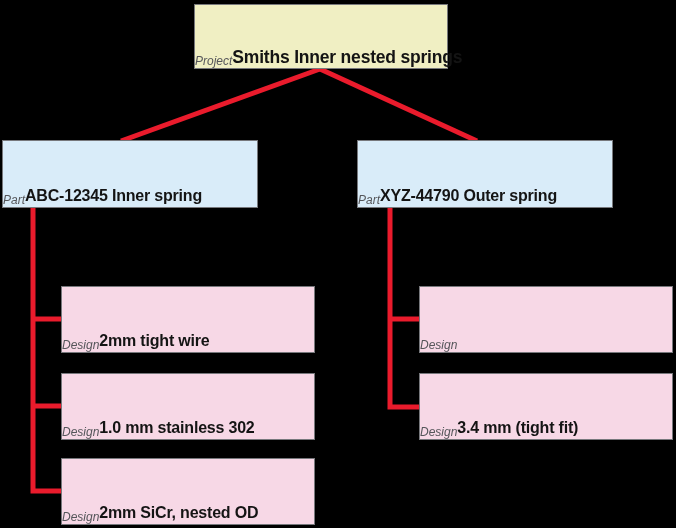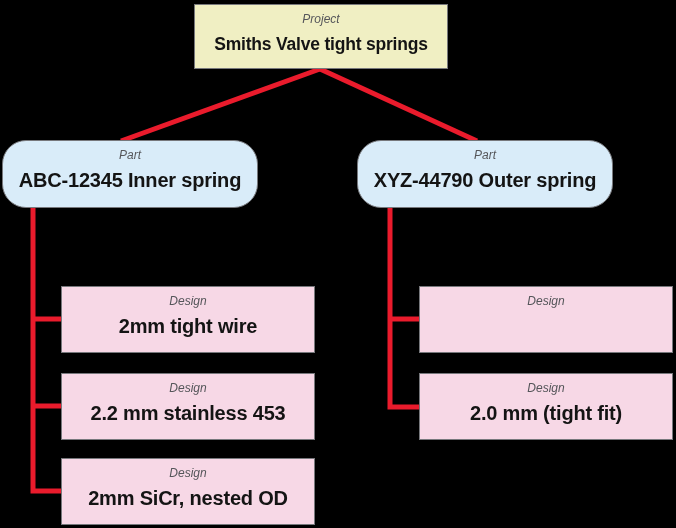--- a/index.html
+++ b/index.html
@@ -26,38 +26,38 @@
     stroke-width: 5;
     fill: none;
     stroke-linecap: butt;
     stroke-linejoin: miter;
   }
   .node {
     position: absolute;
     z-index: 1;
     box-sizing: border-box;
     display: flex;
-    flex-direction: column;
-    align-items: center;
+    flex-direction: row;
+    align-items: flex-end;
     border: 1px solid var(--box-border, #77787c);
   }
   .node.project  { background: var(--project-fill, #f0efc3); }
-  .node.part     { background: var(--part-fill, #d9ecf9); border-radius: 24px; }
+  .node.part     { background: var(--part-fill, #d9ecf9); }
   .node.design   { background: var(--design-fill, #f7d8e6); }
   .type-label {
     margin-top: 7px;
     font-style: italic;
     font-size: 12px;
     line-height: 14px;
     color: var(--type-label-text, #55565a);
   }
   .node-title {
     margin-top: 7px;
     font-weight: 700;
-    font-size: 20px;
+    font-size: 16px;
     line-height: 22px;
     letter-spacing: -0.2px;
     color: var(--title-text, #141414);
     white-space: nowrap;
   }
   .node.project .node-title { font-size: 17.5px; }
 
   
   #project-node      { left: 194px; top: 4px;   width: 254px; height: 65px; }
   #part-inner-node   { left: 2px;   top: 140px; width: 256px; height: 68px; }
@@ -78,50 +78,50 @@
     <path class="connector" d="M320,69 L477,141"></path>
     <path class="connector" d="M33,206 L33,491 L61,491"></path>
     <path class="connector" d="M33,319 L61,319"></path>
     <path class="connector" d="M33,406 L61,406"></path>
     <path class="connector" d="M390,206 L390,407 L419,407"></path>
     <path class="connector" d="M390,319 L419,319"></path>
   </svg>
 
   <div class="node project" id="project-node">
     <div class="type-label">Project</div>
-    <div class="node-title">Smiths Valve tight springs</div>
+    <div class="node-title">Smiths Inner nested springs</div>
   </div>
 
   <div class="node part" id="part-inner-node">
     <div class="type-label">Part</div>
     <div class="node-title">ABC-12345 Inner spring</div>
   </div>
 
   <div class="node part" id="part-outer-node">
     <div class="type-label">Part</div>
     <div class="node-title">XYZ-44790 Outer spring</div>
   </div>
 
   <div class="node design" id="design-inner-1">
     <div class="type-label">Design</div>
     <div class="node-title">2mm tight wire</div>
   </div>
 
   <div class="node design" id="design-inner-2">
     <div class="type-label">Design</div>
-    <div class="node-title">2.2 mm stainless 453</div>
+    <div class="node-title">1.0 mm stainless 302</div>
   </div>
 
   <div class="node design" id="design-inner-3">
     <div class="type-label">Design</div>
     <div class="node-title">2mm SiCr, nested OD</div>
   </div>
 
   <div class="node design" id="design-outer-1">
     <div class="type-label">Design</div>
   </div>
 
   <div class="node design" id="design-outer-2">
     <div class="type-label">Design</div>
-    <div class="node-title">2.0 mm (tight fit)</div>
+    <div class="node-title">3.4 mm (tight fit)</div>
   </div>
 
 </div>
 
 </body></html>

